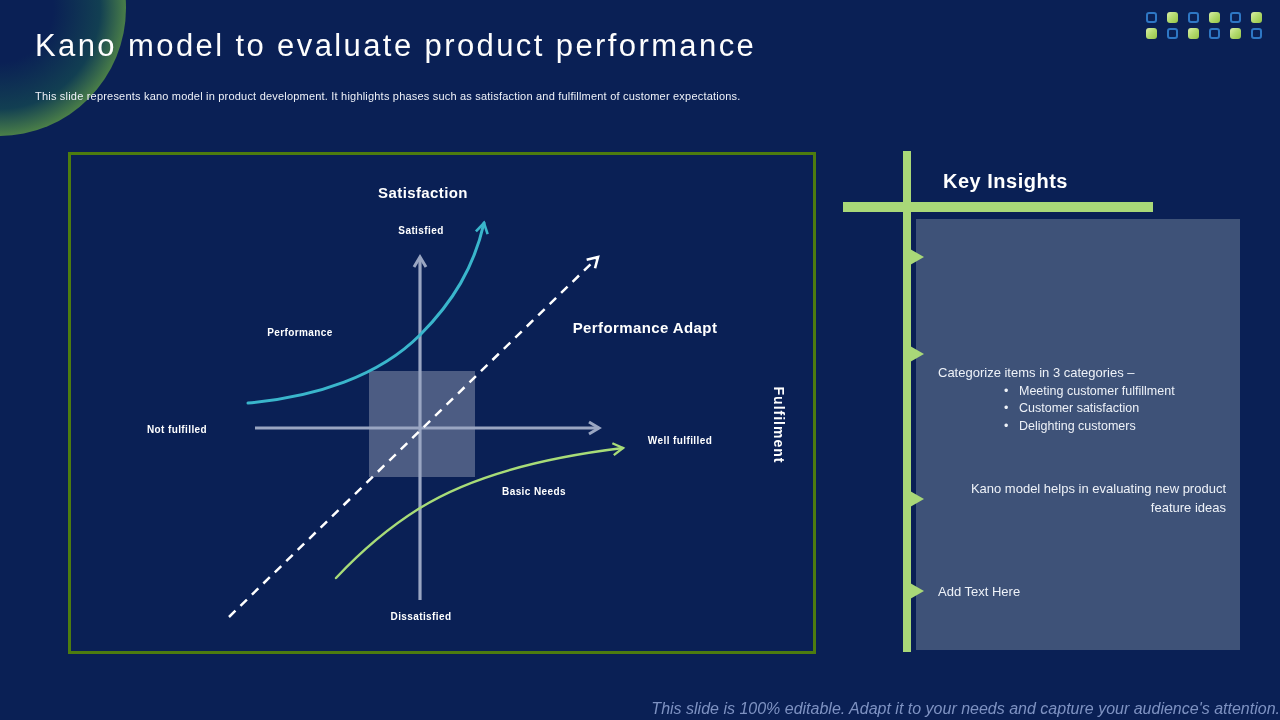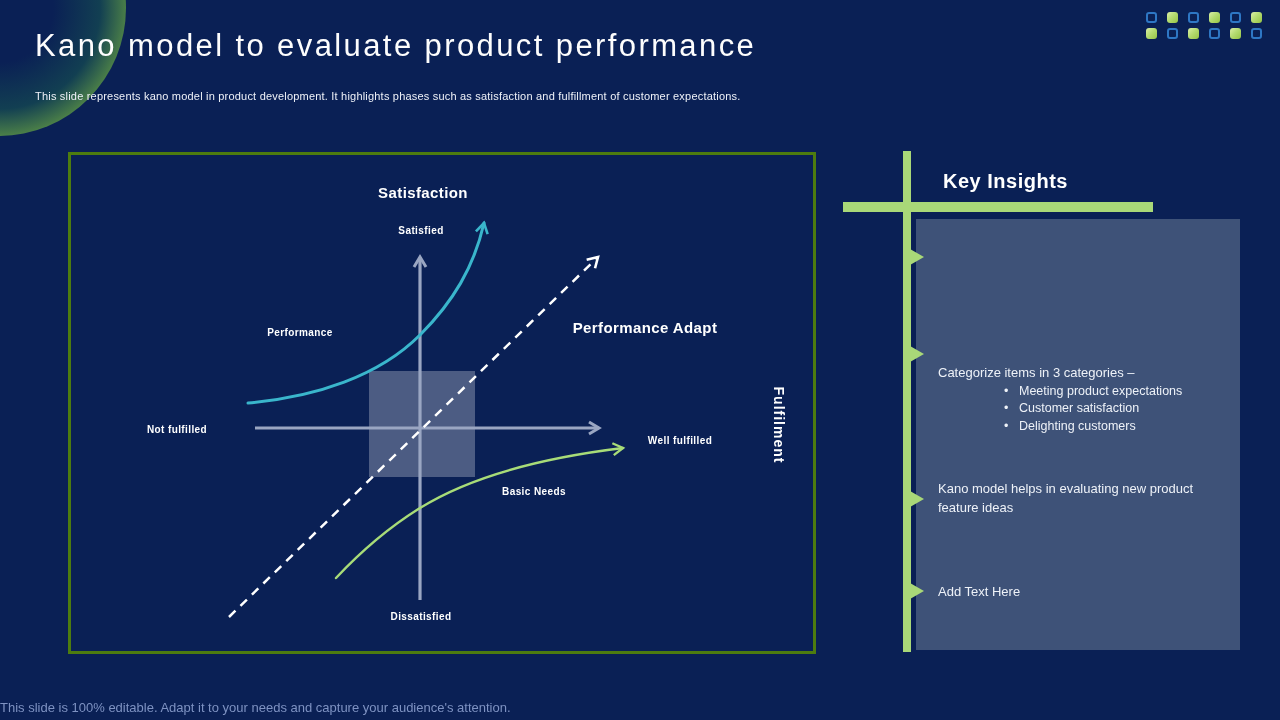--- a/index.html
+++ b/index.html
@@ -34,21 +34,21 @@
   .hbar{position:absolute;left:843px;top:202px;width:310px;height:10px;background:#a9d878;}
   .ki-title{position:absolute;left:943px;top:170px;font-size:20px;font-weight:bold;color:#fff;letter-spacing:0.5px;}
   .panel{position:absolute;left:916px;top:219px;width:324px;height:431px;background:#3e5278;}
   .tri{position:absolute;left:910px;width:0;height:0;border-top:8px solid transparent;border-bottom:8px solid transparent;border-left:14px solid #a9d878;}
   .insight{position:absolute;left:938px;width:288px;font-size:13px;line-height:18.5px;color:#eef2f8;}
   .sub-list{margin-top:0;}
   .sub-item{display:flex;margin-left:66px;font-size:12.5px;line-height:17.5px;color:#eef2f8;}
   .sub-item .dot{width:15px;flex:0 0 15px;}
 
   
-  .footer{position:absolute;left:0;top:700px;width:1280px;text-align:left;font-size:13px;color:#7e92c2;}
+  .footer{position:absolute;left:0;top:700px;width:1280px;text-align:right;font-size:16px;color:#7e92c2;font-style:italic;}
 </style>
 </head>
 <body>
 
 <div class="slide">
 
   <div class="corner-circle"></div>
 
   <div class="title">Kano model to evaluate product performance</div>
   <div class="subtitle">This slide represents kano model in product development. It highlights phases such as satisfaction and fulfillment of customer expectations.</div>
@@ -121,31 +121,31 @@
   <div class="tri" style="top:346px;"></div>
   <div class="tri" style="top:491px;"></div>
   <div class="tri" style="top:583px;"></div>
 
 
   <div class="insight" style="top:344px;margin-top:20px;">
     <div>Categorize items in 3 categories –</div>
     <div class="sub-list">
       <div class="sub-item">
           <span class="dot">•</span>
-          <span>Meeting product expectations</span>
+          <span>Meeting customer fulfillment</span>
         </div>
       <div class="sub-item">
           <span class="dot">•</span>
           <span>Customer satisfaction</span>
         </div>
       <div class="sub-item">
           <span class="dot">•</span>
           <span>Delighting customers</span>
         </div>
     </div>
   </div>
 
-  <div class="insight" style="top:480px;">Kano model helps in evaluating new product feature ideas</div>
+  <div class="insight" style="top:480px;text-align:right;">Kano model helps in evaluating new product feature ideas</div>
   <div class="insight" style="top:583px;">Add Text Here</div>
 
   <div class="footer">This slide is 100% editable. Adapt it to your needs and capture your audience's attention.</div>
 
 </div>
 
 </body></html>

